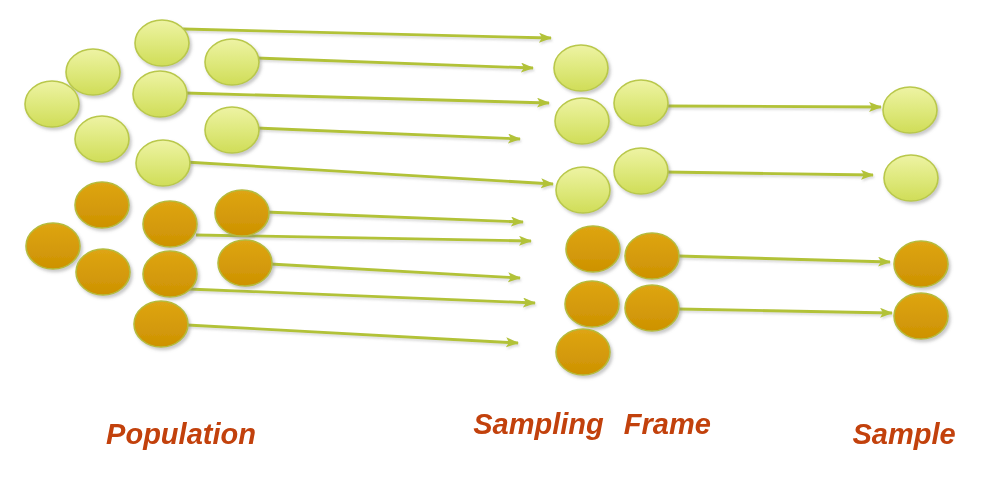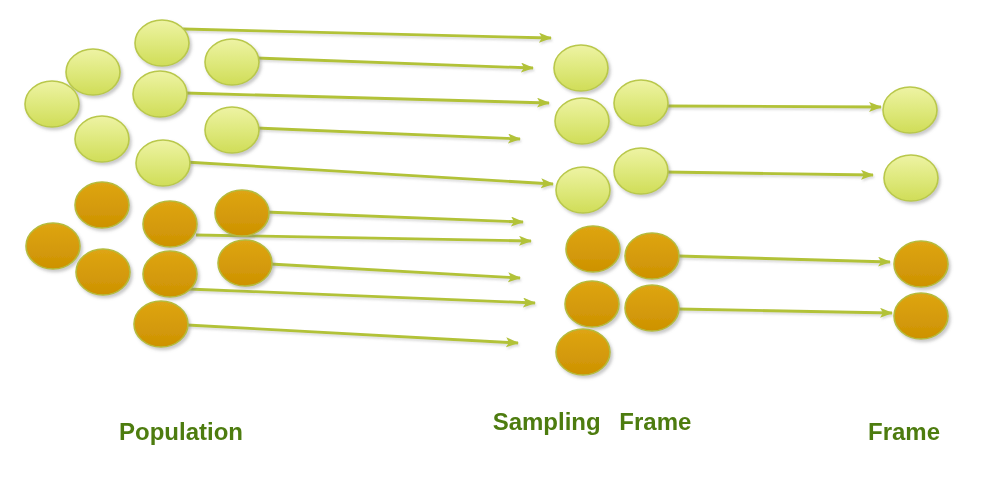--- a/index.html
+++ b/index.html
@@ -9,25 +9,26 @@
     height: 484px;
     background: #ffffff;
     overflow: hidden;
     font-family: "Liberation Sans", sans-serif;
   }
   .diagram-svg { position: absolute; left: 0; top: 0; }
   .label {
     position: absolute;
     transform: translateX(-50%);
     font-weight: bold;
-    font-size: 24px;
+    font-size: 29px;
     line-height: 1.1;
-    color: #4d7c0f;
+    color: #c2410c;
     white-space: nowrap;
     letter-spacing: 0px;
+    font-style: italic;
   }
   .label-population { left: 181px; top: 419px; }
   .label-frame      { left: 592px; top: 409px; word-spacing: 12px; }
   .label-sample     { left: 904px; top: 419px; }
 </style>
 </head>
 <body>
 
 <div class="canvas">
 
@@ -97,15 +98,15 @@
         <ellipse cx="583" cy="352" rx="27" ry="23" fill="url(#grad-orange)" stroke="#b5bb3d" stroke-width="1.6"></ellipse>
         <ellipse cx="910" cy="110" rx="27" ry="23" fill="url(#grad-green)" stroke="#b9c84b" stroke-width="1.6"></ellipse>
         <ellipse cx="911" cy="178" rx="27" ry="23" fill="url(#grad-green)" stroke="#b9c84b" stroke-width="1.6"></ellipse>
         <ellipse cx="921" cy="264" rx="27" ry="23" fill="url(#grad-orange)" stroke="#b5bb3d" stroke-width="1.6"></ellipse>
         <ellipse cx="921" cy="316" rx="27" ry="23" fill="url(#grad-orange)" stroke="#b5bb3d" stroke-width="1.6"></ellipse>
       </g>
   </svg>
 
   <div class="label label-population">Population</div>
   <div class="label label-frame">Sampling Frame</div>
-  <div class="label label-sample">Frame</div>
+  <div class="label label-sample">Sample</div>
 
 </div>
 
 </body></html>

